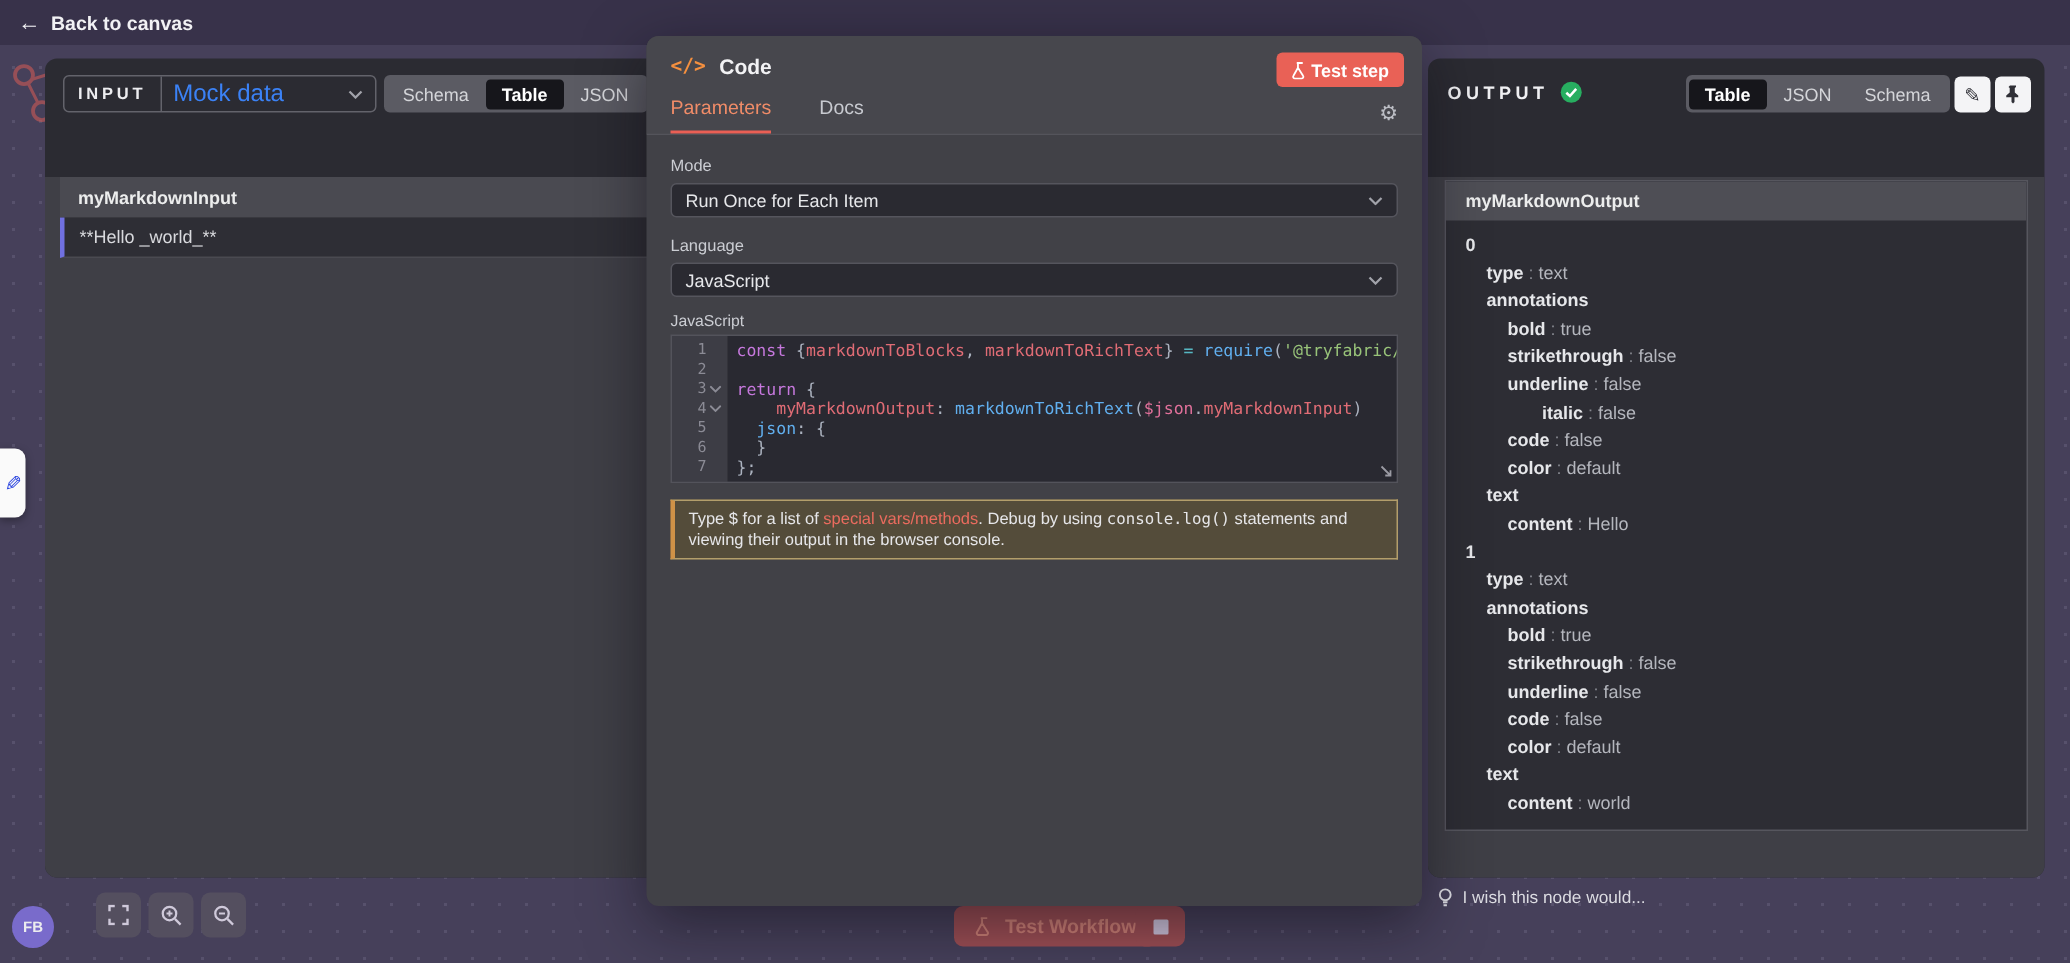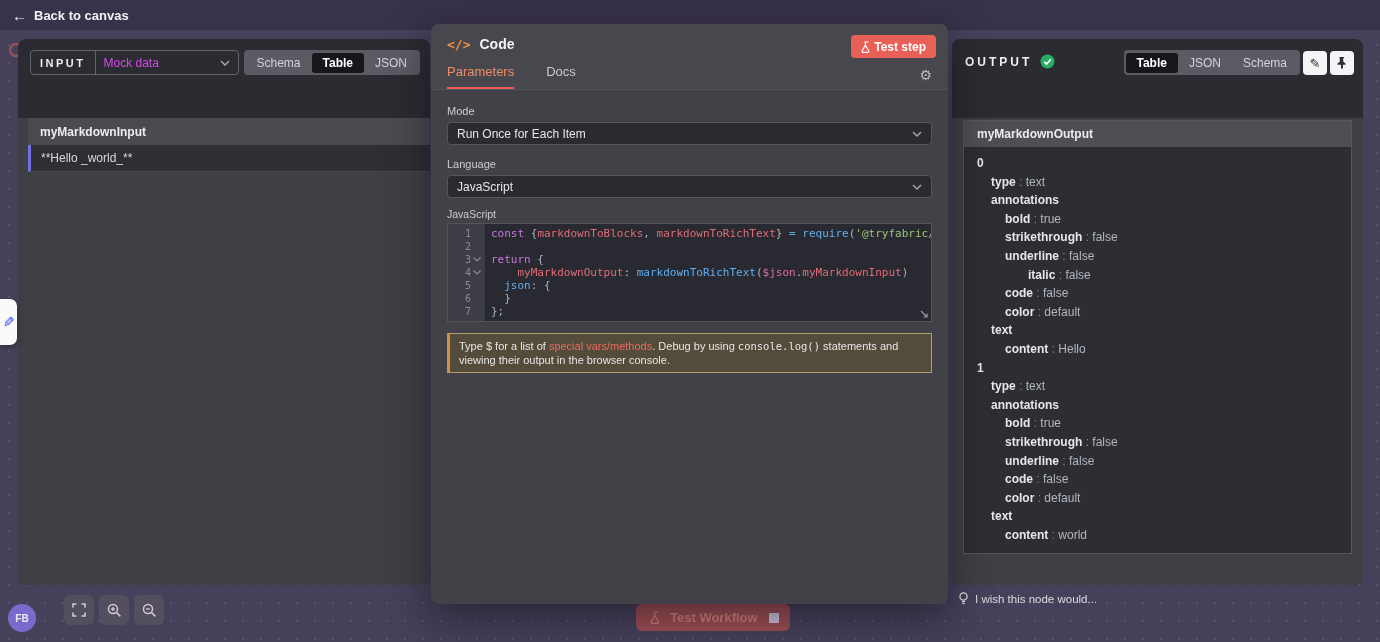--- a/index.html
+++ b/index.html
@@ -26,39 +26,39 @@
     background:#fafafa; border-radius:0 7px 7px 0; box-shadow:0 2px 6px rgba(0,0,0,.35);
     display:flex; align-items:center; justify-content:center;
   }
   .edge-tab .pencil { color:#2742df; font-size:14px; transform:scaleX(-1); }
 
   
   .panel {
     position:absolute; top:39px; height:546px; background:#2b2b32;
     border-radius:8px; z-index:2;
   }
-  .panel-left  { left:18px;  width:412px; }
+  .panel-left  { left:30px;  width:412px; }
   .panel-right { left:952px; width:411px; }
   .panel-body {
     position:absolute; left:0; right:0; top:79px; bottom:0;
     background:#3f3f46; border-radius:0 0 8px 8px;
   }
 
   .io-label { font-size:12px; font-weight:700; letter-spacing:3px; color:#f0f0f3; }
   .items-count { position:absolute; left:13px; top:89px; font-size:12px; color:#c9cbd1; }
   .search-btn { position:absolute; top:88px; width:18px; height:18px; cursor:pointer; display:flex; align-items:center; justify-content:center; }
 
   .combo {
     position:absolute; left:12px; top:11px; height:25px; width:209px;
     border:1px solid #63636b; border-radius:4px; display:flex; align-items:center; cursor:pointer;
     background:transparent;
   }
   .combo .combo-label { font-size:11px; font-weight:700; letter-spacing:2.5px; color:#ededf0; padding:0 9px; }
   .combo .combo-divider { width:1px; height:100%; background:#63636b; }
-  .combo .combo-value { font-size:12px; color:#d946ef; padding:0 8px; flex:1; }
+  .combo .combo-value { font-size:16px; color:#3b82f6; padding:0 8px; flex:1; }
   .combo .chev { margin-right:8px; }
 
   .seg { position:absolute; top:11px; height:25px; background:#5b5b63; border-radius:4px; display:flex; align-items:center; padding:2px; }
   .seg-item { font-size:12px; color:#d4d5d9; padding:3px 11px; border-radius:3px; cursor:pointer; white-space:nowrap; }
   .seg-item.active { background:#16161b; color:#ffffff; font-weight:700; }
 
   .table-box { margin-left:10px; }
   .table-head { background:#4a4a51; height:27px; display:flex; align-items:center; padding:0 12px; font-size:12px; font-weight:700; color:#eceded; }
   .table-cell { background:#2e2e35; height:27px; display:flex; align-items:center; padding:0 10px; font-size:12px; color:#d8d9dd; border-left:3px solid #7070e0; border-bottom:1px solid #4a4a51; }
 

